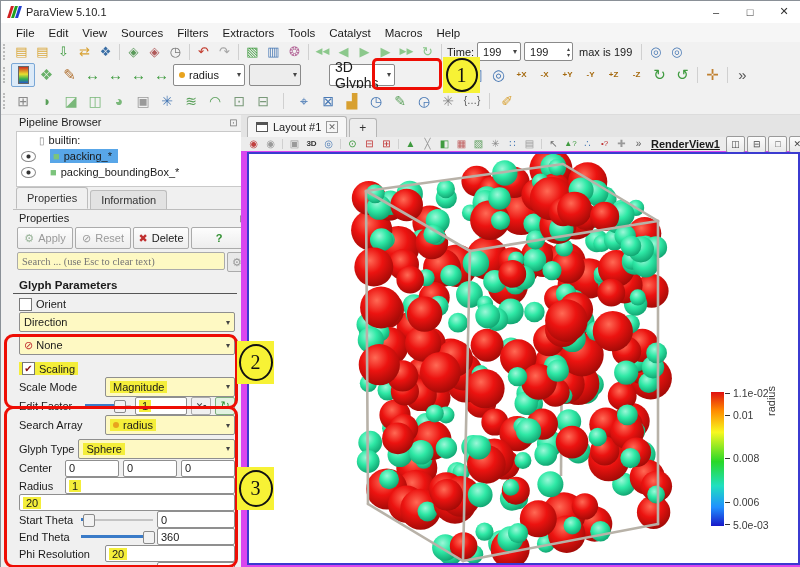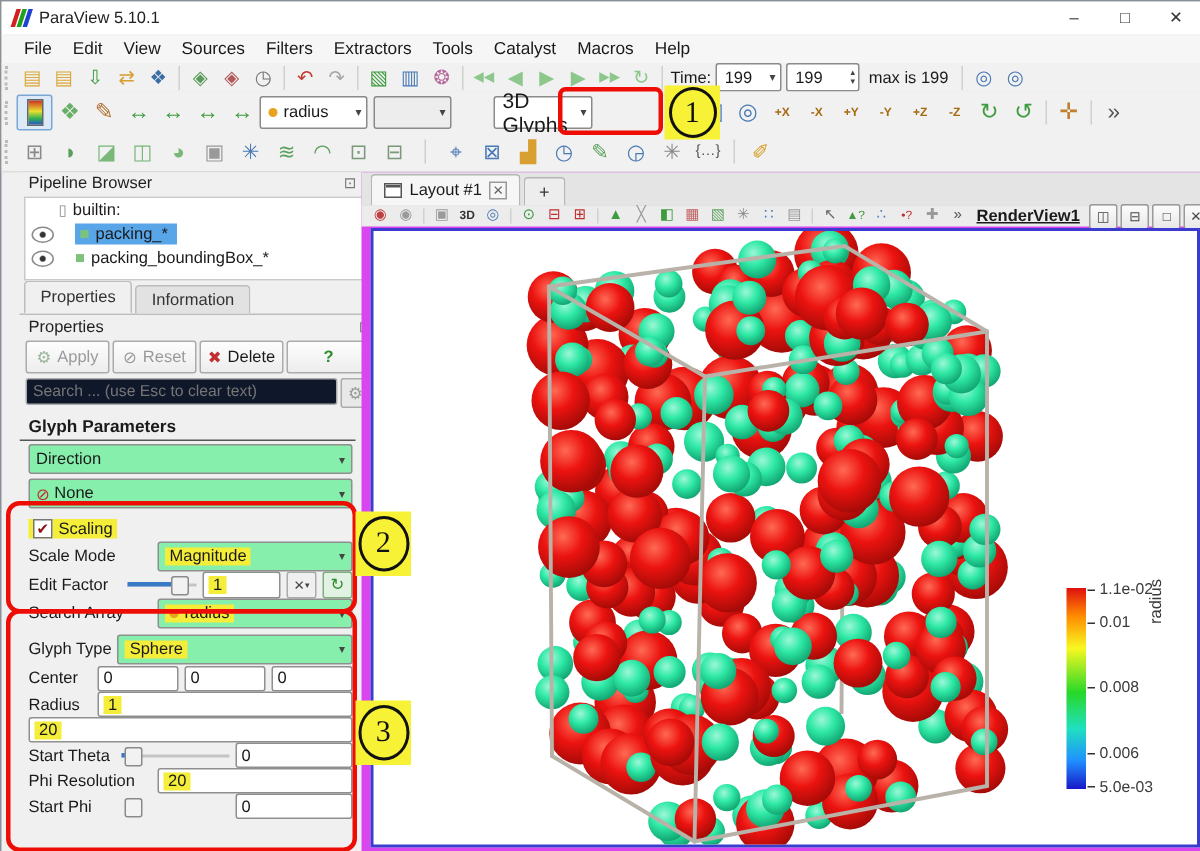--- a/index.html
+++ b/index.html
@@ -45,30 +45,30 @@
   .srv{color:#8a8a8a;font-size:10px;}
   .sel-row{background:#58a6e8;}
   .tabs{position:absolute;left:0;top:74px;width:100%;height:20px;display:flex;align-items:flex-end;border-bottom:1px solid #bdbdbd;padding-left:3px;gap:2px;}
   .tab{height:18px;padding:0 10px;display:flex;align-items:center;font-size:11px;border:1px solid #bdbdbd;border-bottom:none;border-radius:3px 3px 0 0;background:#e2e2e2;color:#333;}
   .tab.active{background:#f0f0f0;height:20px;border-bottom:1px solid #f0f0f0;}
   .props-hdr{position:absolute;left:0;top:96px;width:100%;}
   .btnrow{position:absolute;left:4px;right:6px;top:112px;height:20px;display:flex;gap:2px;}
   .pbtn{flex:1;height:20px;border:1px solid #ababab;border-radius:2px;background:linear-gradient(#fdfdfd,#ededed);display:flex;align-items:center;justify-content:center;gap:4px;font-size:11px;}
   .pbtn.gray{color:#9a9a9a;}
   .searchrow{position:absolute;left:4px;right:6px;top:137px;height:18px;display:flex;gap:2px;}
-  .search{flex:1;height:16px;border:1px solid #ababab;border-radius:2px;background:#0f172a;font-size:10.5px;color:#888;padding:0 4px;font-family:Liberation Sans, sans-serif;}
+  .search{flex:1;height:16px;border:1px solid #ababab;border-radius:2px;background:#fef9c3;font-size:10.5px;color:#888;padding:0 4px;font-family:Liberation Serif, serif;}
   .gearbtn{width:18px;height:18px;border:1px solid #ababab;border-radius:2px;background:#e8e8e8;color:#999;display:flex;align-items:center;justify-content:center;font-size:11px;}
   .propscroll{position:absolute;left:0;top:158px;right:10px;bottom:0;overflow:hidden;}
   .sbar{position:absolute;right:2px;top:158px;bottom:2px;width:7px;background:#e6e6e6;border:1px solid #d0d0d0;}
   .sbar .sarr{position:absolute;left:0;width:100%;text-align:center;font-size:6px;color:#777;}
   .sthumb{position:absolute;left:0;top:8px;width:100%;height:120px;background:#c2c2c2;}
   .ghdr{font-weight:bold;font-size:11.5px;padding:6px 0 2px 6px;border-bottom:1px solid #555;margin:0 6px 2px 0;}
   .prow{display:flex;align-items:center;padding:0 8px 0 6px;gap:4px;font-size:11px;}
   .plabel{flex:0 0 auto;}
-  .pcombo{flex:1;height:18px;background:#86efac;border:1px solid #8f8f8f;border-radius:2px;display:flex;align-items:center;justify-content:space-between;padding:0 4px;}
+  .pcombo{flex:1;height:18px;background:#fef9c3;border:1px solid #8f8f8f;border-radius:2px;display:flex;align-items:center;justify-content:space-between;padding:0 4px;}
   .pfield{flex:1;height:15px;background:#fff;border:1px solid #8f8f8f;border-radius:2px;display:flex;align-items:center;padding:0 3px;}
   .hl{background:#f4ee3a;padding:0 3px;}
   .cb{width:11px;height:11px;border:1px solid #777;background:#fff;display:inline-flex;align-items:center;justify-content:center;font-size:10px;color:#8b0f0f;flex:0 0 auto;}
   .slider{position:relative;width:72px;height:13px;flex:0 0 auto;}
   .slider .track{position:absolute;left:0;right:0;top:6px;height:2px;background:#c4c4c4;}
   .slider .fill{position:absolute;left:0;top:5px;height:3px;background:#3a7bc8;}
   .slider .handle{position:absolute;top:1px;width:10px;height:11px;background:#f2f2f2;border:1px solid #8a8a8a;border-radius:2px;}
   .nocircle{color:#c03030;font-size:11px;margin-right:3px;}
   .xbtn{width:18px;height:16px;border:1px solid #ababab;background:#f0f0f0;border-radius:2px;display:flex;align-items:center;justify-content:center;font-size:9px;color:#444;flex:0 0 auto;}
   .refbtn{width:18px;height:16px;border:1px solid #7fae7f;background:#e2f2e2;border-radius:2px;display:flex;align-items:center;justify-content:center;font-size:11px;color:#2f8f2f;flex:0 0 auto;}
@@ -303,20 +303,24 @@
     <div class="searchrow">
       <input class="search" placeholder="Search ... (use Esc to clear text)" style="">
       <span class="gearbtn">
           <span style="color: rgb(153, 153, 153);">⚙</span>
         </span>
     </div>
 
     <div class="propscroll">
       <div class="ghdr">Glyph Parameters</div>
 
+      <div class="prow" style="height:16px">
+        <span class="cb"></span>
+        <span class="plabel">Orient</span>
+      </div>
 
       <div class="prow" style="height:20px">
         <div class="pcombo">
           <span>Direction</span>
           <span class="arr" style="font-size:8px;color:#444">▾</span>
         </div>
       </div>
 
       <div class="prow" style="height:26px">
         <div class="pcombo">
@@ -407,20 +411,31 @@
         <span class="slider">
             <span class="track"></span>
             <span class="fill" style="width:5%"></span>
             <span class="handle" style="left:3%"></span>
           </span>
         <div class="pfield">
             <span>0</span>
           </div>
       </div>
 
+      <div class="prow" style="height:17px">
+        <span class="plabel" style="width:58px">End Theta</span>
+        <span class="slider">
+            <span class="track"></span>
+            <span class="fill" style="width:92%"></span>
+            <span class="handle" style="left:86%"></span>
+          </span>
+        <div class="pfield">
+            <span>360</span>
+          </div>
+      </div>
 
       <div class="prow" style="height:17px">
         <span class="plabel" style="width:82px">Phi Resolution</span>
         <div class="pfield">
             <span class="hl">20</span>
           </div>
       </div>
 
       <div class="prow" style="height:17px">
         <span class="plabel" style="width:58px">Start Phi</span>

